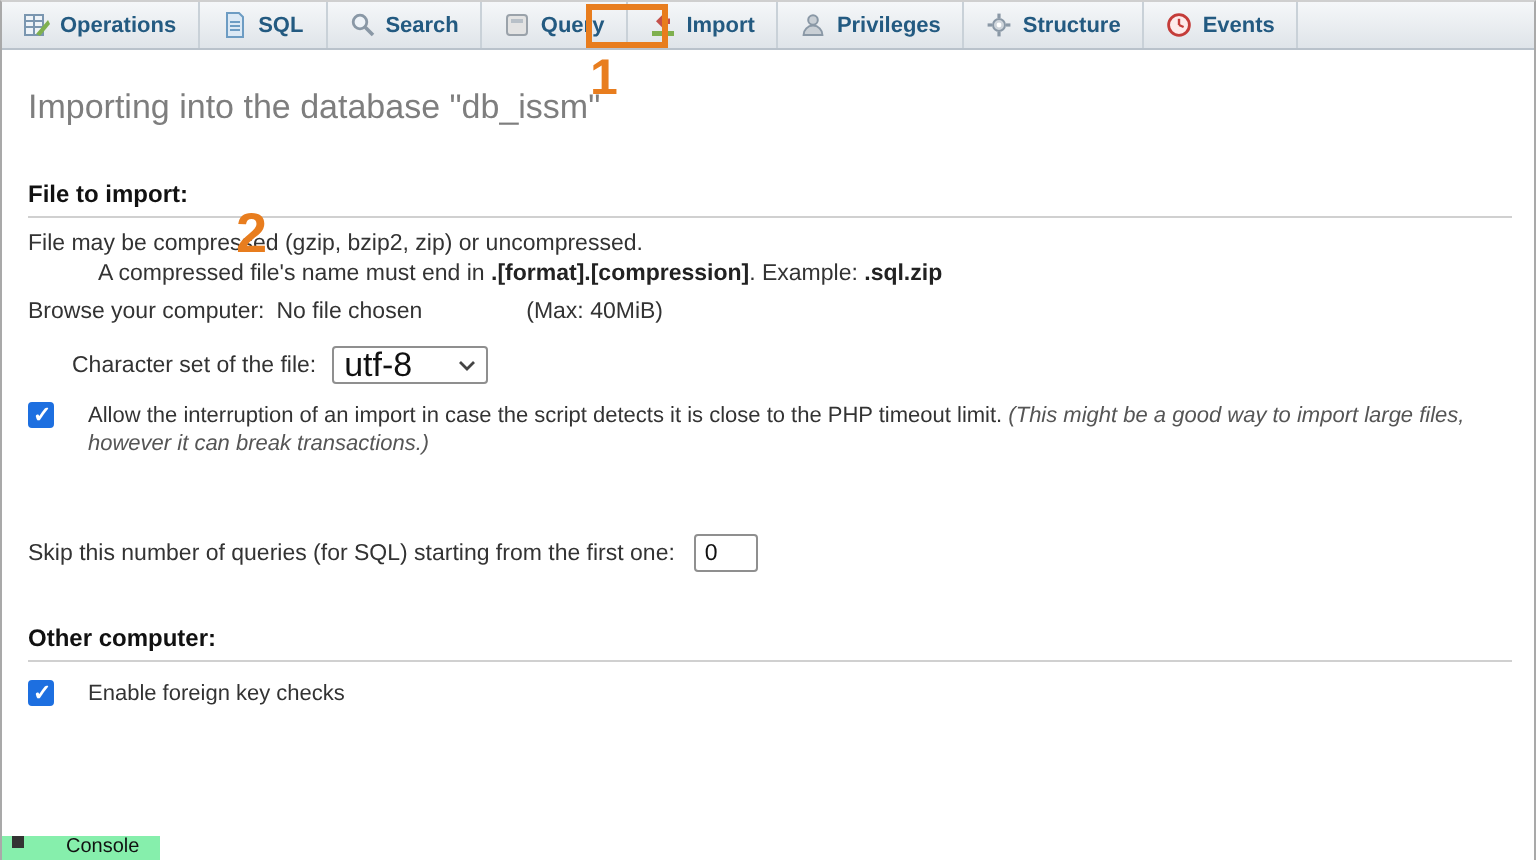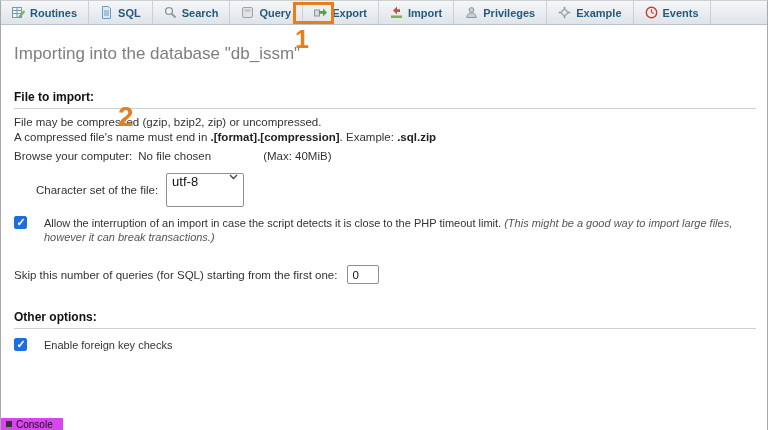--- a/index.html
+++ b/index.html
@@ -41,21 +41,21 @@
   
   .content { padding-left:13px; padding-right:11px; }
   .page-title { margin-top:19px; font-size:17px; font-weight:normal; color:#7e7e7e; }
 
   .section-heading {
     margin-top:26px; font-size:12px; font-weight:bold; color:#111;
     border-bottom:1px solid #d0d0d0; padding-bottom:4px;
   }
   .line { font-size:11.5px; color:#333; line-height:13px; }
   .l1 { margin-top:7px; }
-  .l2 { margin-top:2px; }
+  .l2 { margin-top:2px;margin-left:35px; }
   .line b { color:#222; }
 
   .browse-row { display:flex; margin-top:6px; font-size:11.5px; }
   .hl-box-choose {
     display:inline-flex; border:3px solid #e87d1e; padding:1px; margin-left:7px;
   }
   .choose-btn {
     font-family:"Liberation Sans", sans-serif;
     font-size:11.5px; color:#111;
     background:linear-gradient(#f6f6f6,#e7e7e7);
@@ -63,52 +63,52 @@
     padding:2px 8px; cursor:pointer; white-space:nowrap;
   }
   .no-file { margin-left:6px; color:#333; }
   .max-size { margin-left:52px; color:#333; }
 
   .drag-line { margin-top:9px; }
 
   .charset-row { display:flex; align-items:center; margin-top:11px; font-size:11.5px;margin-left:22px; }
 
   .select {
-    display:inline-flex; justify-content:space-between;
+    display:inline-flex; align-items:center; justify-content:space-between;
     border:1px solid #8f8f8f; border-radius:2px; background:#fff;
-    height:34px; padding:0 5px; font-size:13px; color:#111; cursor:pointer;
+    height:19px; padding:0 5px; font-size:17px; color:#111; cursor:pointer;
   }
   .select .chev { margin-left:8px; display:inline-flex; }
   .charset-select { width:78px; margin-left:8px; }
 
   .check-row { display:flex; align-items:flex-start; margin-top:9px; font-size:11px; }
   .checkbox {
     width:13px; height:13px; min-width:13px; border-radius:2px;
     background:#1d6fe0; border:1px solid #1d6fe0; position:relative; cursor:pointer;
     margin-top:0px;
   }
   .checkbox::after {
     content:"✓"; position:absolute; left:1.5px; top:-1.5px;
     color:#fff; font-size:11px; font-weight:bold;
   }
   .check-label { margin-left:17px; line-height:14px; }
   .check-note { font-style:italic; color:#555; }
 
-  .skip-row { display:flex; align-items:center; margin-top:21px; font-size:11.5px; }
+  .skip-row { display:flex; align-items:center; margin-top:38px; font-size:11.5px; }
   .skip-input {
     font-family:"Liberation Sans", sans-serif;
     width:32px; height:19px; margin-left:10px;
     border:1px solid #8f8f8f; border-radius:2px; font-size:11.5px; padding:0 4px; color:#111;
   }
 
   
   .console-bar {
     position:absolute; left:0; bottom:0; height:12px;
-    display:flex; align-items:center; gap:4px;
-    background:#d946ef; padding:0 10px 0 5px;
+    display:flex; gap:21px;
+    background:#86efac; padding:0 10px 0 5px;
     font-size:10px; color:#111; cursor:pointer;
   }
   .console-icon { width:6px; height:6px; background:#333; display:inline-block; }
 </style>
 </head>
 <body>
 
 <div class="page">
 
   <div class="tabbar">
@@ -116,21 +116,21 @@
     <div class="tab">
       <span class="ticon">
           <svg viewBox="0 0 13 13">
             <rect x="0.5" y="1.5" width="9" height="10" fill="#eef3f8" stroke="#7a96b0"></rect>
             <line x1="0.5" y1="4.5" x2="9.5" y2="4.5" stroke="#7a96b0"></line>
             <line x1="0.5" y1="7.5" x2="9.5" y2="7.5" stroke="#7a96b0"></line>
             <line x1="5" y1="1.5" x2="5" y2="11.5" stroke="#7a96b0"></line>
             <path d="M6 11 L12 4 L13 6 L8 12 Z" fill="#7fb04f"></path>
           </svg>
         </span>
-      <span class="tlabel">Routines</span>
+      <span class="tlabel">Operations</span>
     </div>
 
     <div class="tab">
       <span class="ticon">
           <svg viewBox="0 0 13 13">
             <path d="M2.5 0.5 h6 l2 2 v10 h-8 z" fill="#dce9f5" stroke="#6d9cc3"></path>
             <line x1="4" y1="5" x2="9" y2="5" stroke="#6d9cc3"></line>
             <line x1="4" y1="7" x2="9" y2="7" stroke="#6d9cc3"></line>
             <line x1="4" y1="9" x2="9" y2="9" stroke="#6d9cc3"></line>
           </svg>
@@ -151,29 +151,20 @@
     <div class="tab">
       <span class="ticon">
           <svg viewBox="0 0 13 13">
             <rect x="1.5" y="1.5" width="10" height="10" rx="1.5" fill="#e3e3e3" stroke="#9aa2aa"></rect>
             <rect x="3.5" y="3.5" width="6" height="2" fill="#b8c0c8"></rect>
           </svg>
         </span>
       <span class="tlabel">Query</span>
     </div>
 
-    <div class="tab">
-      <span class="ticon">
-          <svg viewBox="0 0 13 13">
-            <rect x="0.5" y="4" width="5" height="6" fill="#d7dde3" stroke="#8a98a6"></rect>
-            <path d="M5 5 h4 v-2.6 l4 4 -4 4 v-2.6 h-4 z" fill="#5a9e3f"></path>
-          </svg>
-        </span>
-      <span class="tlabel">Export</span>
-    </div>
 
     <div class="tab">
       <span class="ticon">
           <svg viewBox="0 0 13 13">
             <path d="M8 1 v3 h2.6 l-4 4 -4-4 h2.6 v-3 z" fill="#c4504a" transform="rotate(90 6.5 4.5)"></path>
             <rect x="1" y="9.5" width="11" height="2.5" fill="#7fb04f"></rect>
           </svg>
         </span>
       <span class="tlabel">Import</span>
     </div>
@@ -195,21 +186,21 @@
             <circle cx="6.5" cy="6.5" r="3" fill="#cfd5db" stroke="#8a98a6"></circle>
             <g stroke="#8a98a6" stroke-width="1.6">
               <line x1="6.5" y1="0.8" x2="6.5" y2="3"></line>
               <line x1="6.5" y1="10" x2="6.5" y2="12.2"></line>
               <line x1="0.8" y1="6.5" x2="3" y2="6.5"></line>
               <line x1="10" y1="6.5" x2="12.2" y2="6.5"></line>
             </g>
             <circle cx="6.5" cy="6.5" r="1.2" fill="#fff"></circle>
           </svg>
         </span>
-      <span class="tlabel">Example</span>
+      <span class="tlabel">Structure</span>
     </div>
 
     <div class="tab">
       <span class="ticon">
           <svg viewBox="0 0 13 13">
             <circle cx="6.5" cy="6.5" r="5.2" fill="#fdeaea" stroke="#c43c39" stroke-width="1.4"></circle>
             <line x1="6.5" y1="6.5" x2="6.5" y2="3.4" stroke="#c43c39" stroke-width="1.2"></line>
             <line x1="6.5" y1="6.5" x2="8.8" y2="7.5" stroke="#c43c39" stroke-width="1.2"></line>
           </svg>
         </span>
@@ -254,21 +245,21 @@
     <div class="check-row">
       <span class="checkbox"></span>
       <span class="check-label"><span>Allow the interruption of an import in case the script detects it is close to the PHP timeout limit.</span><span class="check-note"> (This might be a good way to import large files, however it can break transactions.)</span></span>
     </div>
 
     <div class="skip-row">
       <span>Skip this number of queries (for SQL) starting from the first one:</span>
       <input class="skip-input" type="text" value="0" style="">
     </div>
 
-    <div class="section-heading">Other options:</div>
+    <div class="section-heading">Other computer:</div>
 
     <div class="check-row">
       <span class="checkbox"></span>
       <span class="check-label">Enable foreign key checks</span>
     </div>
 
   </div>
 
   <div class="console-bar">
     <span class="console-icon"></span>

